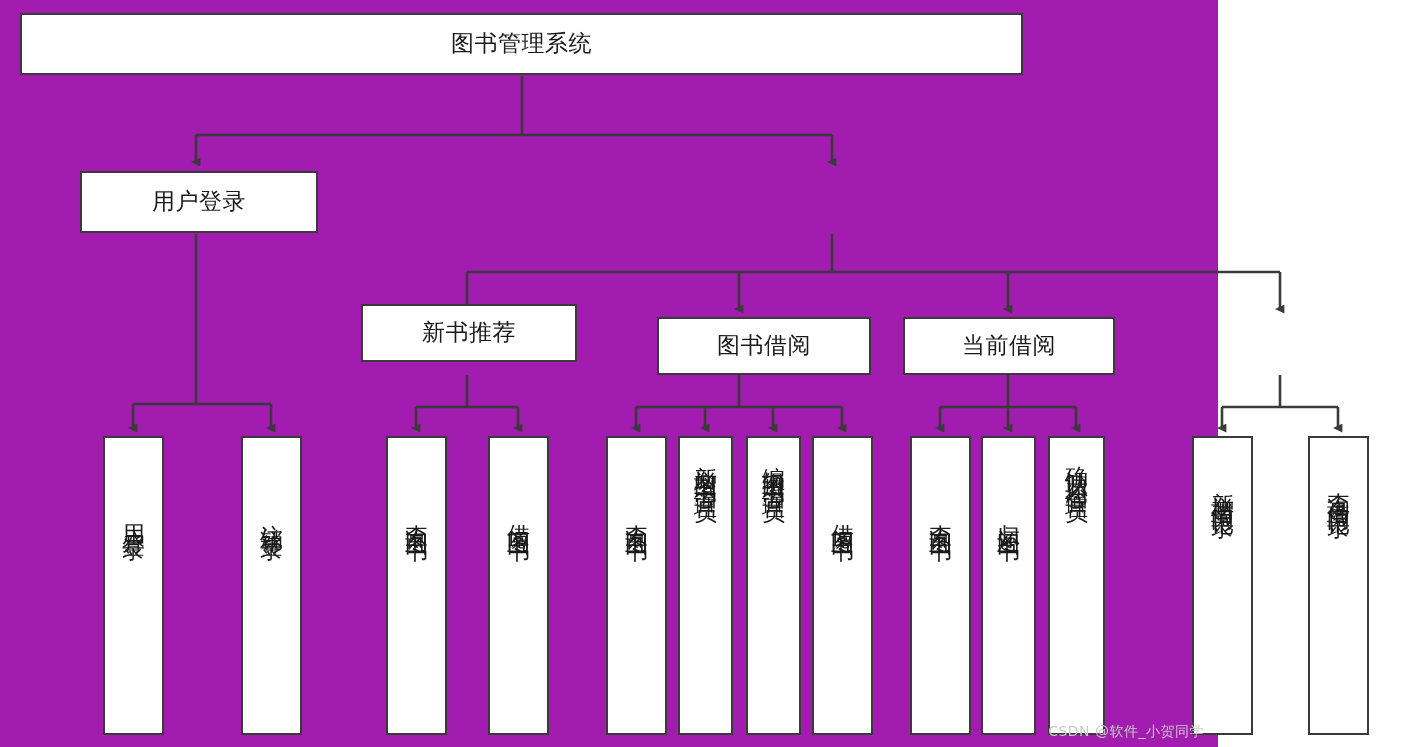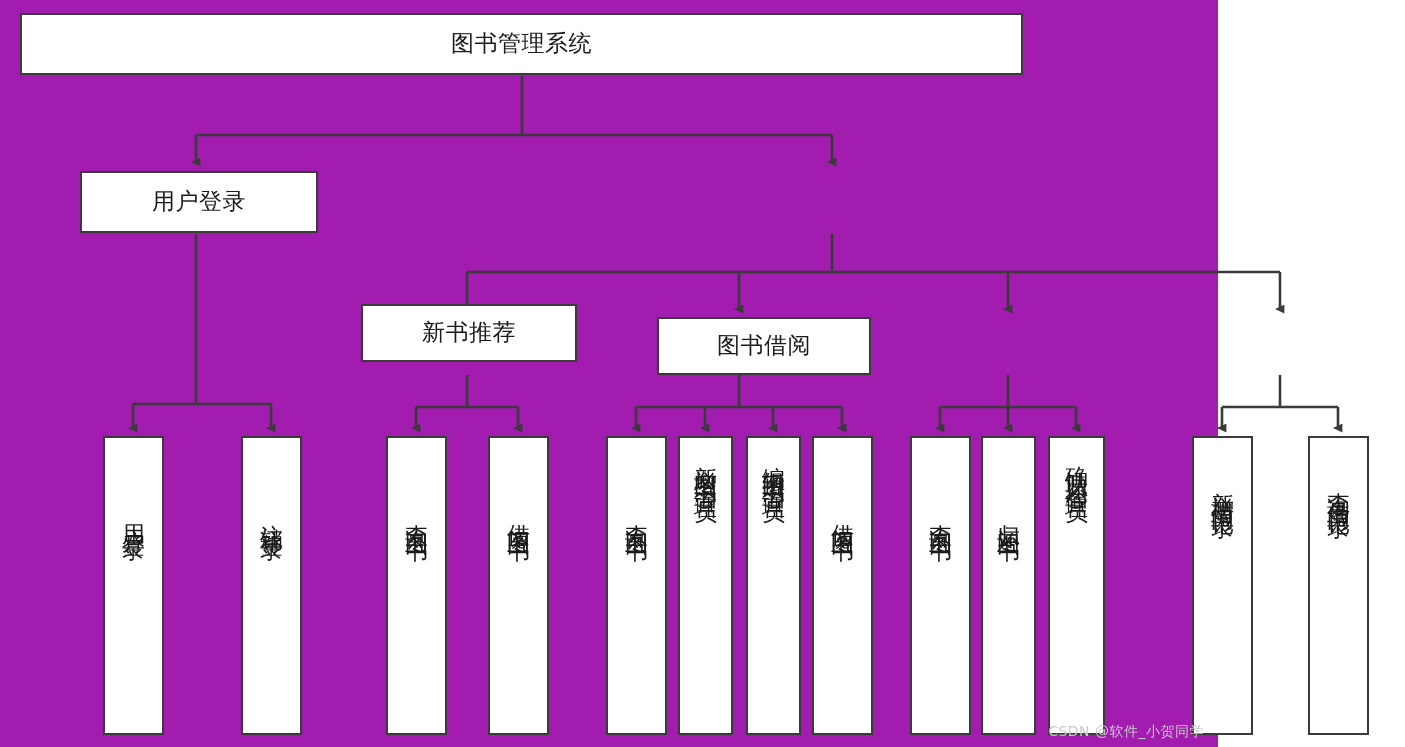--- a/index.html
+++ b/index.html
@@ -147,20 +147,23 @@
   <div class="node horizontal" style="left:80px; top:171px; width:238px; height:62px;">
     <span class="node-label">用户登录</span>
   </div>
 
   <div class="node horizontal" style="left:361px; top:304px; width:216px; height:58px;">
     <span class="node-label">新书推荐</span>
   </div>
   <div class="node horizontal" style="left:633px; top:317px; width:214px; height:58px;margin-left:24px;">
     <span class="node-label">图书借阅</span>
   </div>
+  <div class="node horizontal" style="left:903px; top:317px; width:212px; height:58px;">
+    <span class="node-label">当前借阅</span>
+  </div>
 
   <div class="node vertical short" style="left:103px; top:436px; width:61px; height:299px;">
     <span class="node-label">用户登录</span>
   </div>
   <div class="node vertical short" style="left:241px; top:436px; width:61px; height:299px;">
     <span class="node-label">注销登录</span>
   </div>
 
   <div class="node vertical short" style="left:386px; top:436px; width:61px; height:299px;">
     <span class="node-label">查询图书</span>

